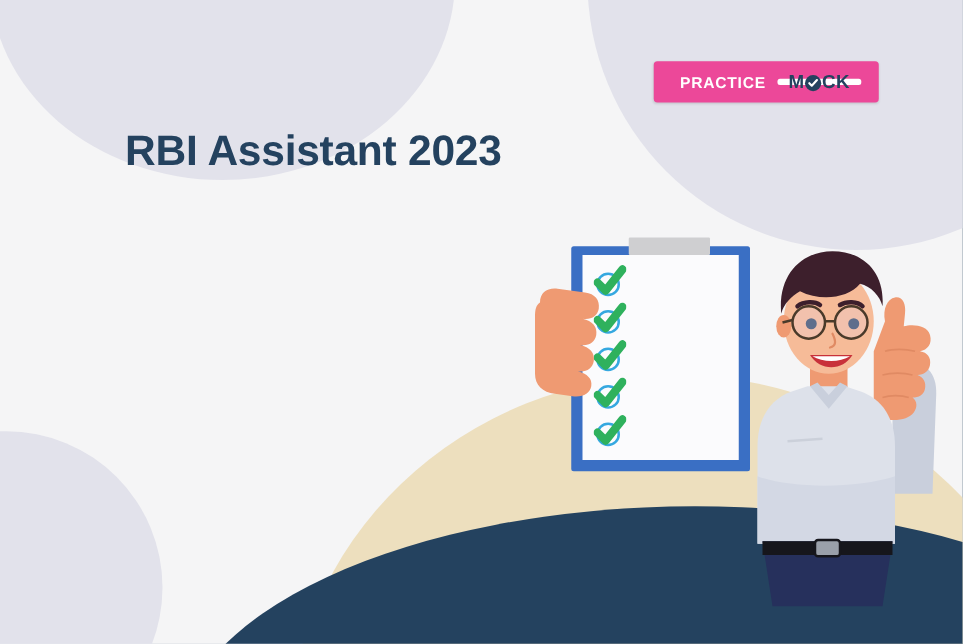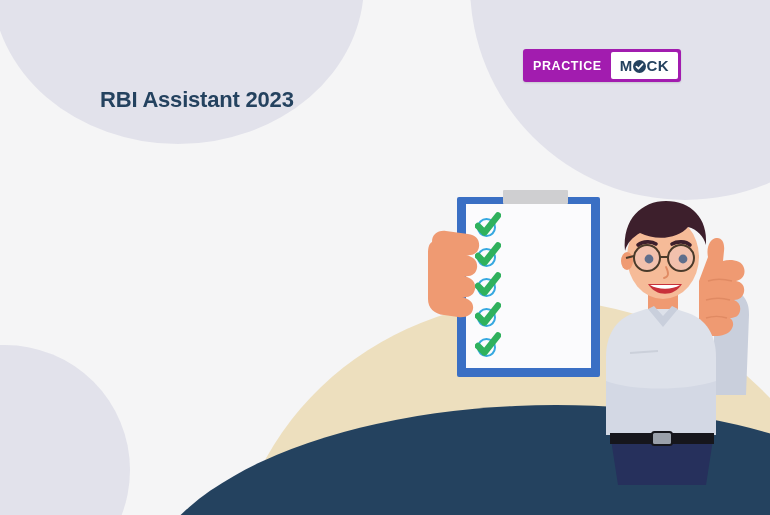--- a/index.html
+++ b/index.html
@@ -37,40 +37,40 @@
     position:absolute;
     left:140px; top:405px;
     width:800px; height:420px;
     background:#24425f;
     border-radius:52% 48% 0 0 / 46% 40% 0 0;
   }
 
   
   .headline {
     position:absolute;
-    left:100px; top:85px;
+    left:100px; top:99px;
     width:360px;
     color:#24425f;
-    font-size:22px;
+    font-size:34px;
     font-weight:bold;
     line-height:1.33;
     letter-spacing:-0.2px;
   }
   .headline-line { display:block; white-space:nowrap; }
 
   
   .logo {
     position:absolute;
     left:523px; top:49px;
     height:33px;
     display:flex;
     align-items:stretch;
-    background:#a21caf;
+    background:#ec4899;
     border-radius:3px;
-    padding:3px;
+    padding:14px;
     box-shadow:0 1px 2px rgba(0,0,0,.12);
   }
   .logo-practice {
     display:flex; align-items:center;
     color:#ffffff;
     font-size:12.5px; font-weight:bold;
     letter-spacing:.6px;
     padding:0 9px 0 7px;
   }
   .logo-mock {

